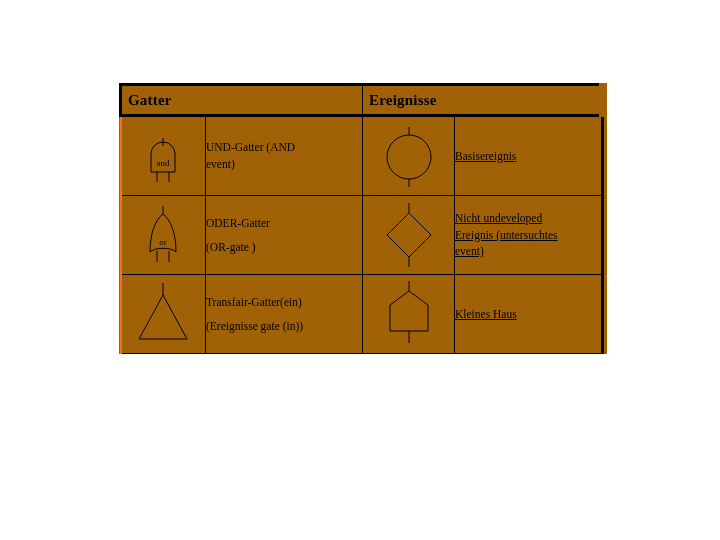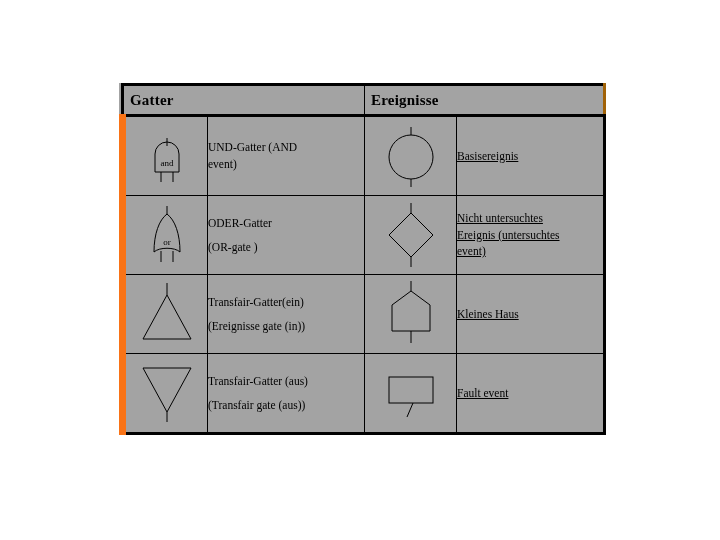--- a/index.html
+++ b/index.html
@@ -27,21 +27,21 @@
     position: absolute;
     left: 119px;
     top: 83px;
     width: 482px;
   }
 
   table.legend {
     border-collapse: collapse;
     table-layout: fixed;
     width: 482px;
-    background: #a3a3a3;
+    background: #a16207;
   }
 
   table.legend td {
     border: 1px solid #000000;
     padding: 0;
     vertical-align: middle;
   }
 
   
   col.c-sym1 { width: 85px; }
@@ -49,23 +49,23 @@
   col.c-sym2 { width: 92px; }
   col.c-txt2 { width: 148px; }
 
   
   tr.header-row td {
     border-top: 3px solid #000000;
     border-bottom: 3px solid #000000;
     height: 28px;
   }
   tr.header-row td.first { border-left: 3px solid #000000; }
-  tr.header-row td.last  { border-right: 3px solid #a16207; }
-
-  tr.body-row td.first { border-left: 7px solid #f97316; }
+  tr.header-row td.last  { border-right: 8px solid #a16207; }
+
+  tr.body-row td.first { border-left: 2px solid #f97316; }
   tr.body-row td.last  { border-right: 3px solid #000000; text-decoration: underline; }
   tr.body-row.last-row td { border-bottom: 3px solid #000000; }
 
   .header-cell {
     font-size: 15px;
     font-weight: bold;
     padding: 2px 0 2px 6px;
     color: #000000;
     letter-spacing: 0.2px;
   }
@@ -174,21 +174,21 @@
         <td class="sym-cell">
           <div class="sym-box">
             <svg width="64" height="68" viewBox="0 0 64 68" aria-hidden="true">
               <line class="stroke" x1="32" y1="2" x2="32" y2="12"></line>
               <path class="stroke" d="M32 12 L54 34 L32 56 L10 34 Z"></path>
               <line class="stroke" x1="32" y1="56" x2="32" y2="66"></line>
             </svg>
           </div>
         </td>
         <td class="last txt-cell">
-          <div>Nicht untersuchtes</div>
+          <div>Nicht undeveloped</div>
           <div>Ereignis (untersuchtes</div>
           <div>event)</div>
         </td>
       </tr>
 
       <tr class="body-row">
         <td class="first sym-cell">
           <div class="sym-box">
             <svg width="62" height="66" viewBox="0 0 62 66" aria-hidden="true">
               <line class="stroke" x1="31" y1="2" x2="31" y2="14"></line>
@@ -207,42 +207,17 @@
               <path class="stroke" d="M13 26 L32 12 L51 26 L51 52 L13 52 Z"></path>
               <line class="stroke" x1="32" y1="52" x2="32" y2="64"></line>
             </svg>
           </div>
         </td>
         <td class="last txt-cell">
           <div>Kleines Haus</div>
         </td>
       </tr>
 
-      <tr class="body-row last-row">
-        <td class="first sym-cell">
-          <div class="sym-box">
-            <svg width="62" height="66" viewBox="0 0 62 66" aria-hidden="true">
-              <path class="stroke" d="M7 8 L55 8 L31 52 Z"></path>
-              <line class="stroke" x1="31" y1="52" x2="31" y2="62"></line>
-            </svg>
-          </div>
-        </td>
-        <td class="txt-cell">
-          <div>Transfair-Gatter (aus)</div>
-          <div class="line2">(Transfair gate (aus))</div>
-        </td>
-        <td class="sym-cell">
-          <div class="sym-box">
-            <svg width="72" height="64" viewBox="0 0 72 64" aria-hidden="true">
-              <rect class="stroke" x="14" y="16" width="44" height="26"></rect>
-              <line class="stroke" x1="38" y1="42" x2="32" y2="56"></line>
-            </svg>
-          </div>
-        </td>
-        <td class="last txt-cell">
-          <div>Fault event</div>
-        </td>
-      </tr>
 
     </tbody>
       </table>
   </div>
 </div>
 
 </body></html>

